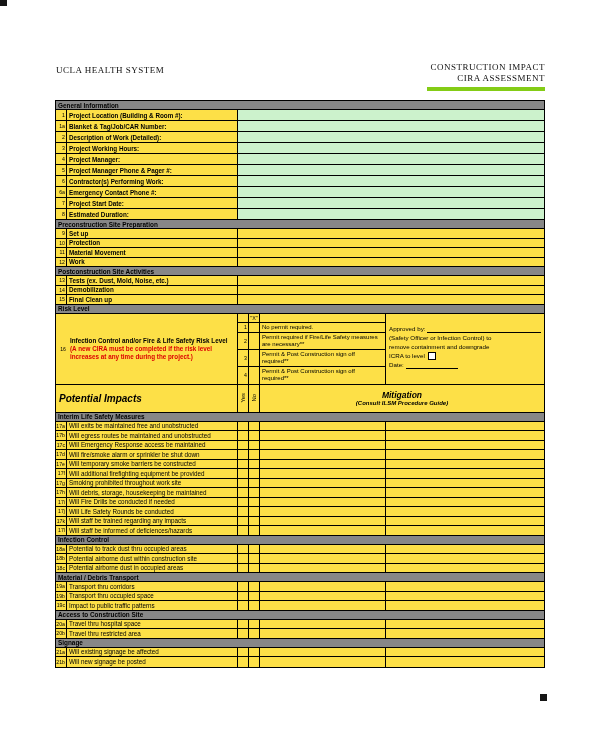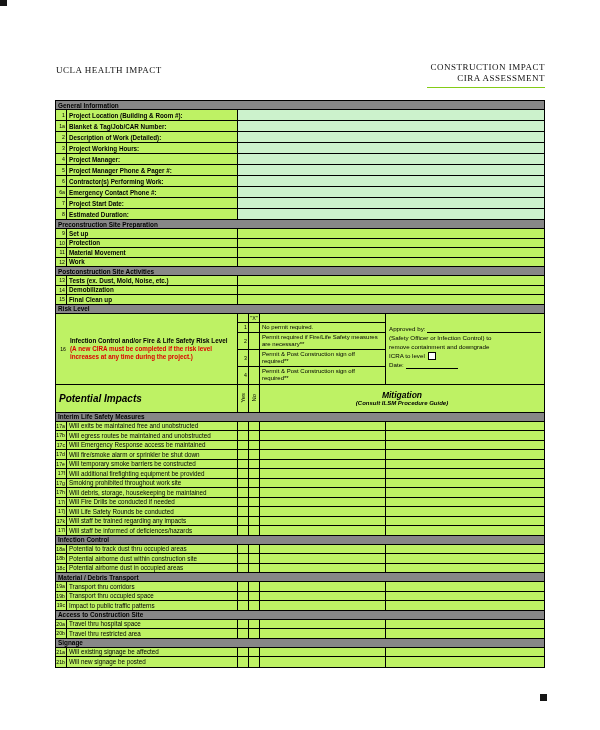--- a/index.html
+++ b/index.html
@@ -13,26 +13,26 @@
   #artifact-br { left:540px; top:694px; width:7px; height:7px; }
 
   
   .doc-header {
     position:absolute; left:56px; top:62px; width:489px;
     display:flex; justify-content:space-between; align-items:flex-start;
     font-family:"Liberation Serif", serif; font-size:9px; color:#111;
   }
   .org { letter-spacing:0.5px; padding-top:3px; }
   .form-title { text-align:right; line-height:11px; letter-spacing:0.5px;
-    border-bottom:1px solid #84cc16; padding-bottom:3px; min-width:118px; }
+    border-bottom:4px solid #84cc16; padding-bottom:3px; min-width:118px; }
 
   
   #form-body {
     position:absolute; left:55px; top:100px; width:490px;
-    border:1px solid #000; background:#bef264; font-size:6.3px;
+    border:1px solid #000; background:#fde047; font-size:6.3px;
   }
   .row { display:flex; border-bottom:1px solid #000; }
   .row:last-child { border-bottom:none; }
   .section-bar { height:9px; background:var(--bar,#878787); align-items:center;
     padding-left:2px; font-weight:bold; font-size:6.4px; }
   .cell { border-right:1px solid #000; display:flex; align-items:center; overflow:hidden; }
   .cell:last-child { border-right:none; }
   .num { width:11px; font-size:5.2px; justify-content:flex-end; padding-right:1px; }
   .label { width:171px; padding-left:2px; }
   .bold { font-weight:bold; }
@@ -79,21 +79,21 @@
   .mit-head .main { font-size:8.5px; }
   .mit-head .sub { font-size:6px; }
 </style>
 </head>
 <body style="--bar: #878787; --green: #ccf2cc; --red: #dd0000;">
 
 <div class="artifact" id="artifact-tl"></div>
 <div class="artifact" id="artifact-br"></div>
 
 <div class="doc-header">
-  <div class="org">UCLA HEALTH IMPACT</div>
+  <div class="org">UCLA HEALTH SYSTEM</div>
   <div class="form-title">
     <div>CONSTRUCTION IMPACT</div>
     <div>CIRA ASSESSMENT</div>
   </div>
 </div>
 
 <div id="form-body">
     <div class="row section-bar">
       <span>General Information</span>
     </div>

